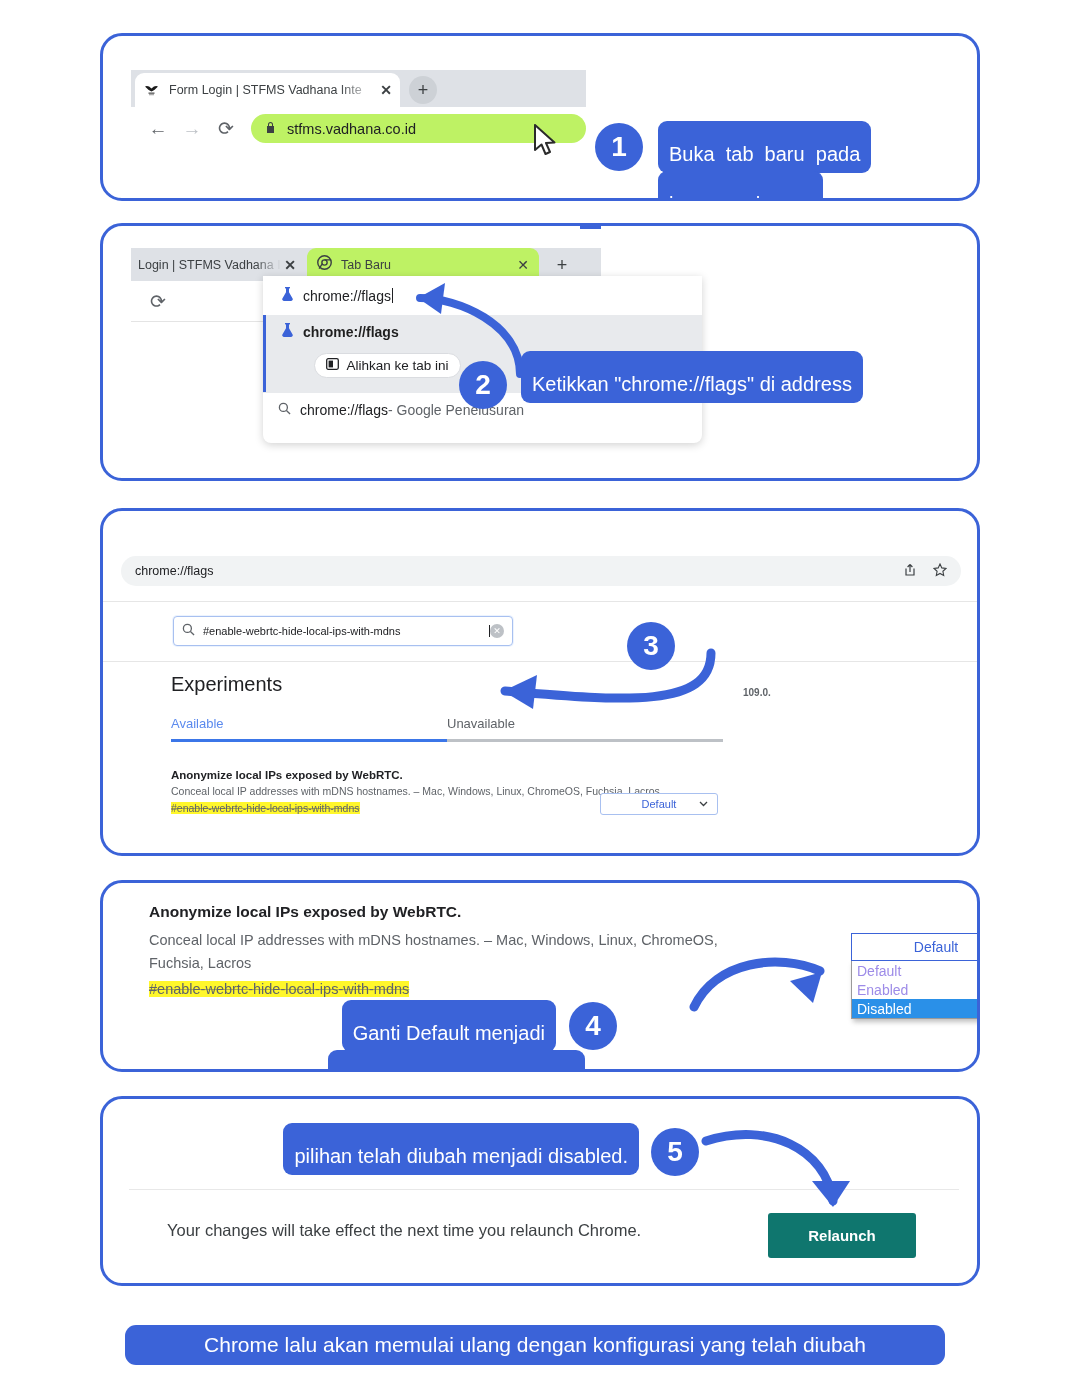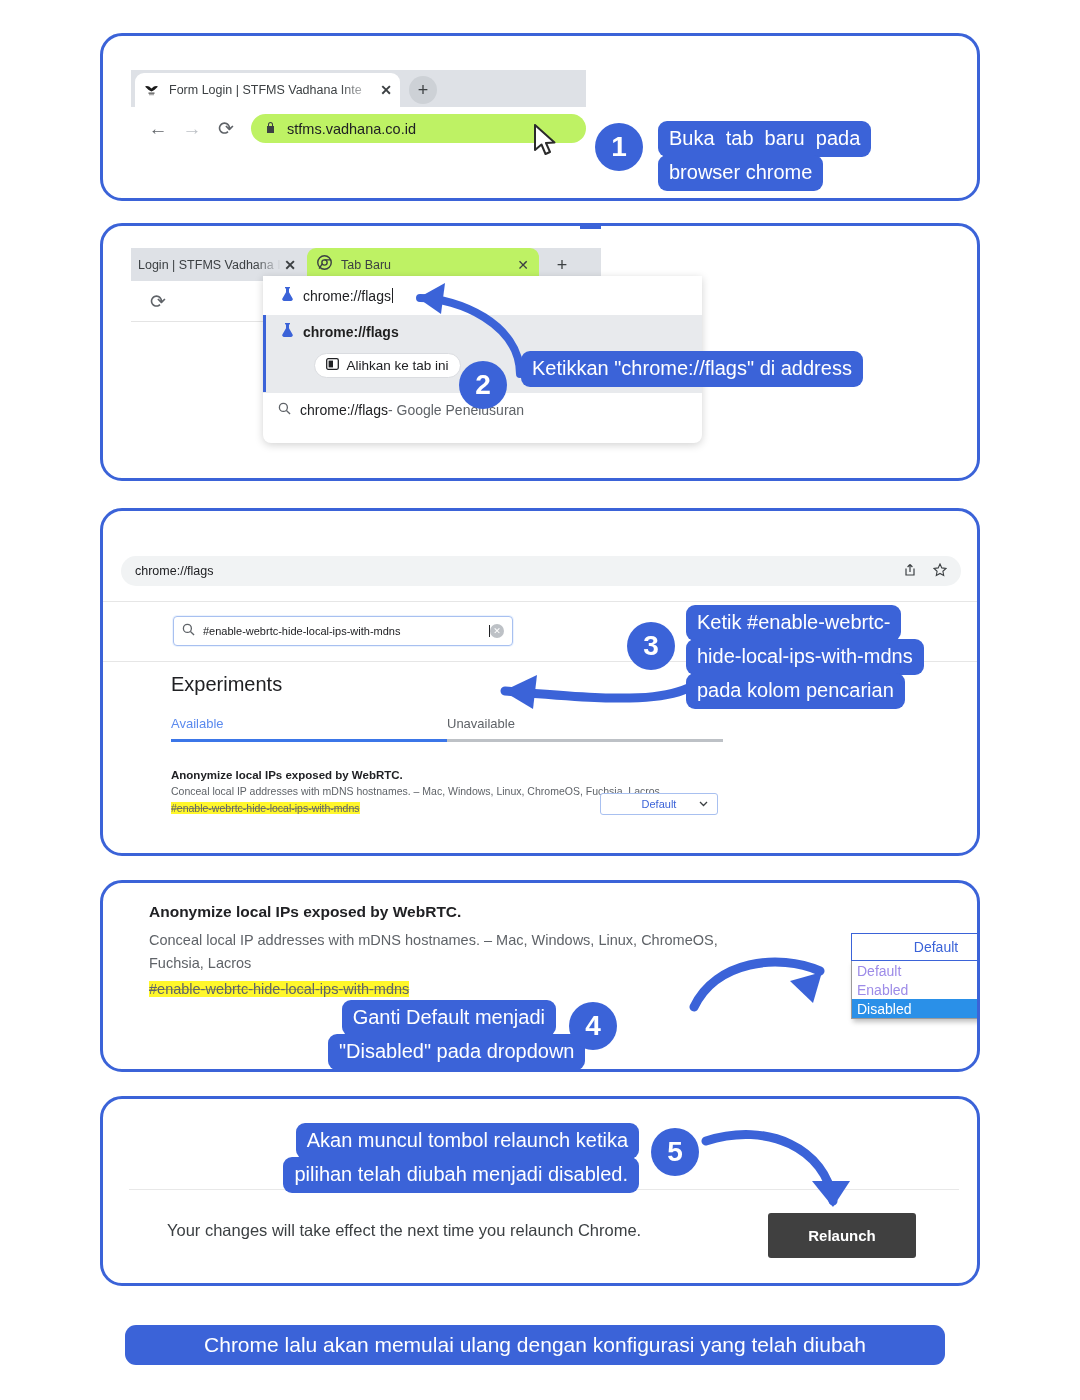--- a/index.html
+++ b/index.html
@@ -25,21 +25,21 @@
     position: absolute;
     display: flex;
     flex-direction: column;
     z-index: 40;
   }
   .callout .line {
     background: #3B63D8;
     color: #ffffff;
     font-size: 20px;
     line-height: 20px;
-    padding: 7px 11px 9px 11px;
+    padding: 23px 11px 9px 11px;
     border-radius: 9px;
     white-space: pre;
     width: max-content;
   }
   .callout.align-right .line { margin-left: auto; }
   .callout.justify .line:first-child {
     text-align: justify;
     text-align-last: justify;
   }
   .callout .line + .line { margin-top: -2px; }
@@ -230,21 +230,21 @@
   }
   .s4-opt { height: 19px; padding-left: 5px; font-size: 14px; color: #9D8BE8; display: flex; align-items: center; }
   .s4-opt.on { background: #2A90E8; color: #ffffff; }
 
   
   #panel5 { left: 100px; top: 1096px; width: 880px; height: 190px; }
   .s5-line { position: absolute; left: 26px; top: 90px; width: 830px; height: 1px; background: #E8E8E8; }
   .s5-msg { position: absolute; left: 64px; top: 122px; font-size: 16.5px; color: #3C4043; }
   .s5-btn {
     position: absolute; left: 665px; top: 114px; width: 148px; height: 45px;
-    background: #404040; border-radius: 3px;
+    background: #0f766e; border-radius: 3px;
     display: flex; align-items: center; justify-content: center;
     color: #ffffff; font-size: 15px; font-weight: bold;
   }
 
   
   #footer {
     position: absolute; left: 125px; top: 1325px; width: 820px; height: 40px;
     background: #3B63D8; border-radius: 11px;
     display: flex; align-items: center; justify-content: center;
     color: #ffffff; font-size: 21px;
@@ -432,25 +432,20 @@
           </svg>
       </span>
     </div>
 
     <svg class="arrow" style="left:360px; top:128px; width:270px; height:80px;">
       <path d="M248 14 C248 70, 160 62, 42 52" fill="none" stroke="#3B63D8" stroke-width="9" stroke-linecap="round"></path>
       <path d="M40 52 L74 36 L70 70 Z" fill="#3B63D8"></path>
     </svg>
 
     <div class="badge" style="left:524px; top:111px;">3</div>
-    <div class="callout" style="left:583px; top:94px;">
-      <div class="line">Ketik #enable-webrtc-</div>
-      <div class="line">hide-local-ips-with-mdns</div>
-      <div class="line">pada kolom pencarian</div>
-    </div>
   </div>
 
   <div class="panel" id="panel4">
     <div class="s4-flag">
       <div class="s4-name">Anonymize local IPs exposed by WebRTC.</div>
       <div class="s4-desc">Conceal local IP addresses with mDNS hostnames. – Mac, Windows, Linux, ChromeOS, Fuchsia, Lacros</div>
       <div class="s4-id">#enable-webrtc-hide-local-ips-with-mdns</div>
     </div>
 
     <div class="s4-ddwrap">
@@ -482,20 +477,19 @@
     <div class="s5-msg">Your changes will take effect the next time you relaunch Chrome.</div>
     <div class="s5-btn">Relaunch</div>
 
     <svg class="arrow" style="left:595px; top:20px; width:160px; height:115px;">
       <path d="M8 22 C70 2, 128 30, 135 82" fill="none" stroke="#3B63D8" stroke-width="9" stroke-linecap="round"></path>
       <path d="M135 88 L114 62 L152 62 Z" fill="#3B63D8"></path>
     </svg>
 
     <div class="badge" style="left:548px; top:29px;">5</div>
     <div class="callout align-right" style="left:164px; top:24px; width:372px;">
-      <div class="line">Akan muncul tombol relaunch ketika</div>
       <div class="line">pilihan telah diubah menjadi disabled.</div>
     </div>
   </div>
 
   <div id="footer">Chrome lalu akan memulai ulang dengan konfigurasi yang telah diubah</div>
 
 </div>
 
 </body></html>

